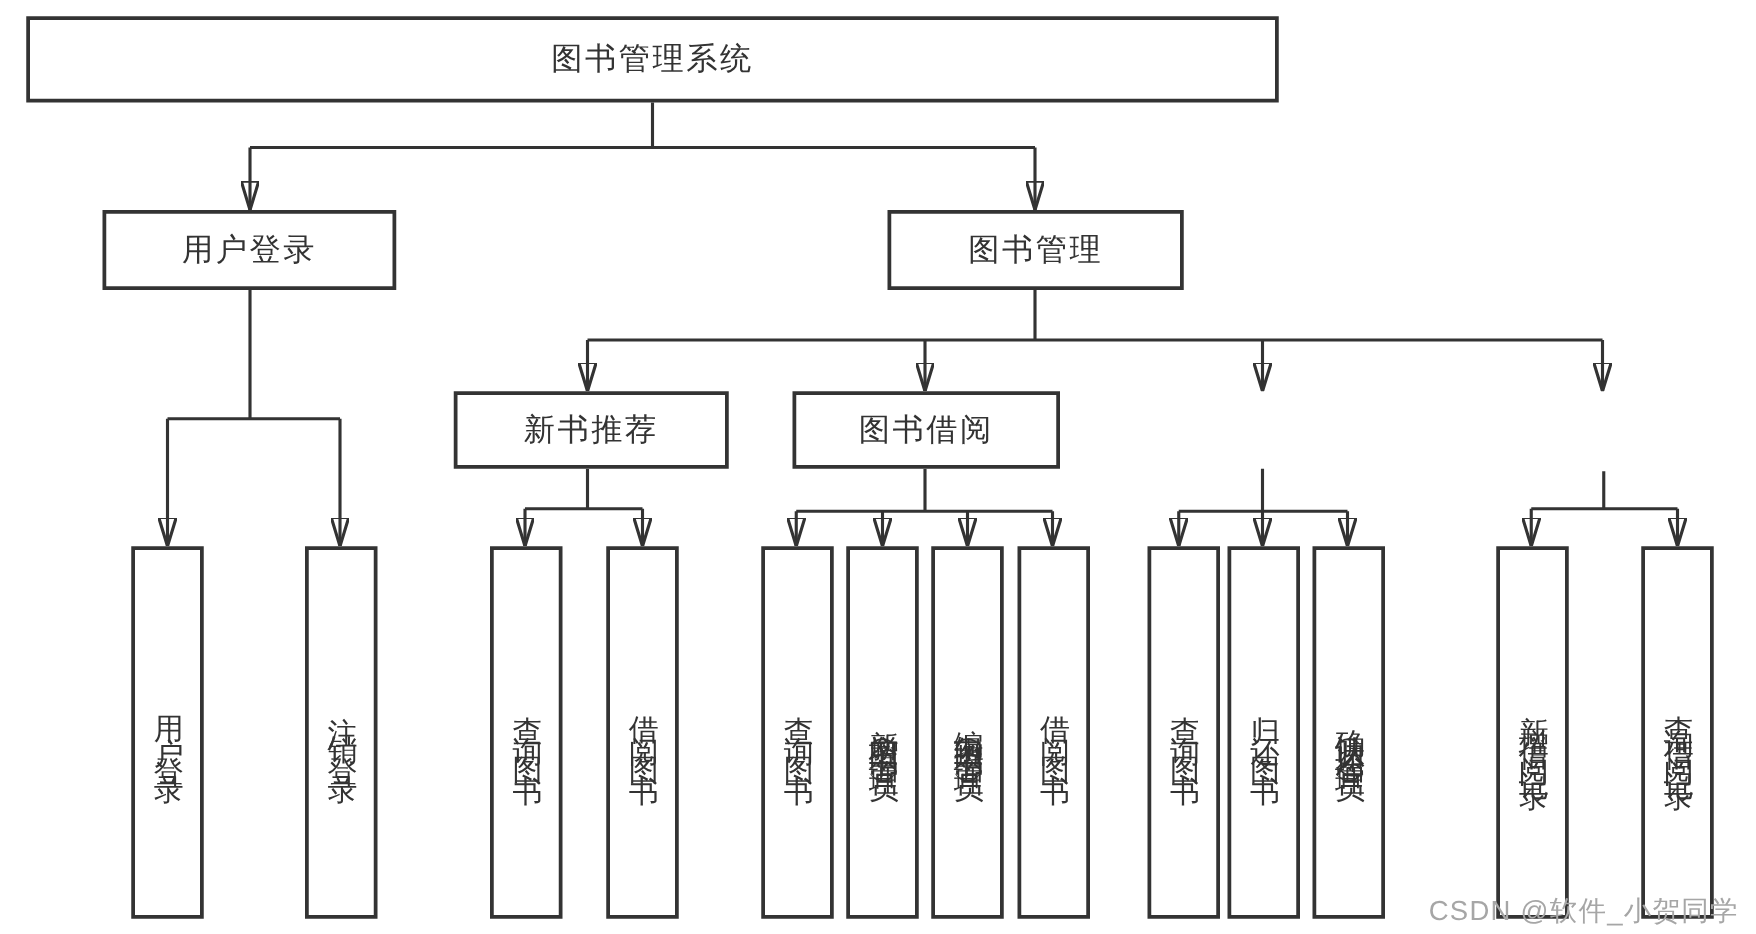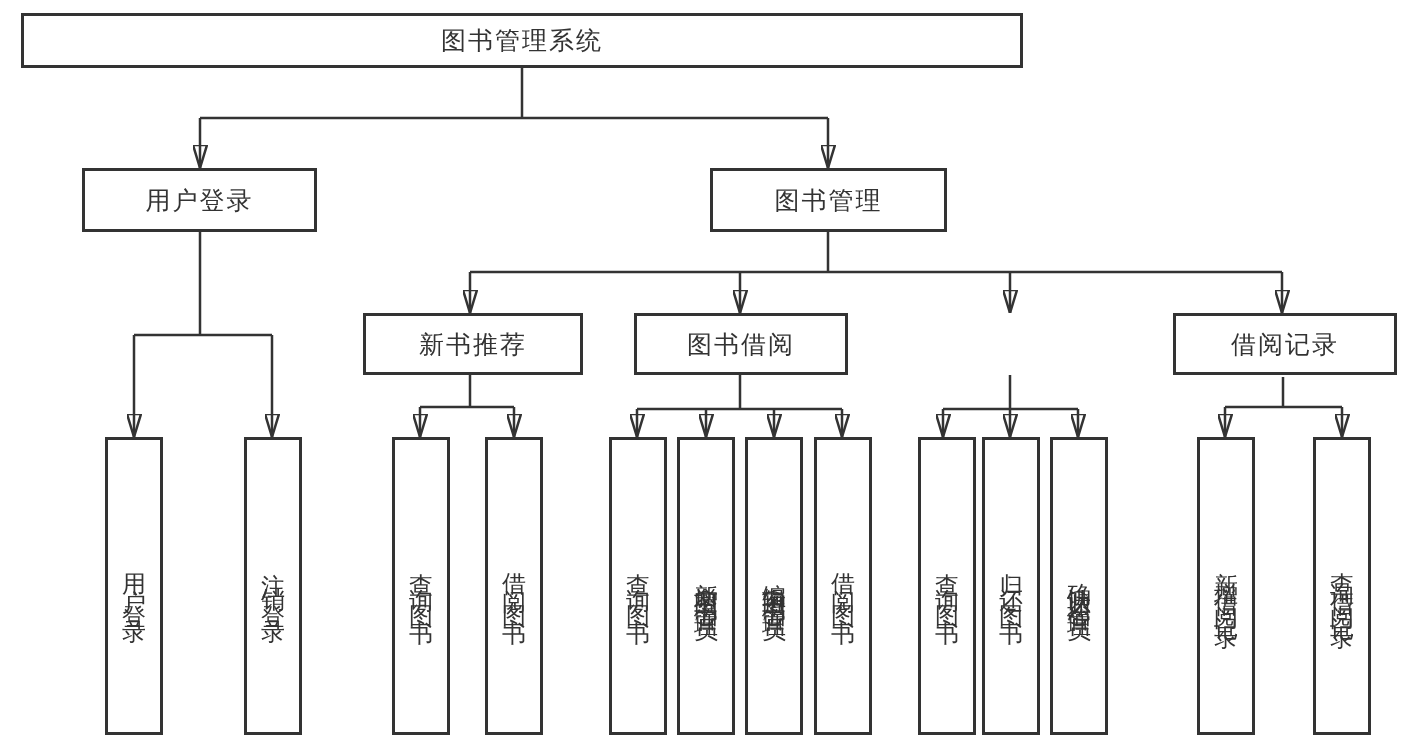--- a/index.html
+++ b/index.html
@@ -88,40 +88,40 @@
     <path d="M1010 375 V409 M943 409 H1078"></path>
     <path d="M943 409 V437" marker-end="url(#arrow)"></path>
     <path d="M1010 409 V437" marker-end="url(#arrow)"></path>
     <path d="M1078 409 V437" marker-end="url(#arrow)"></path>
 
     <path d="M1283 377 V407 M1225 407 H1342"></path>
     <path d="M1225 407 V437" marker-end="url(#arrow)"></path>
     <path d="M1342 407 V437" marker-end="url(#arrow)"></path>
   </svg>
 
-  <div class="node hbox" style="left:21px;top:13px;width:1002px;height:55px">图书管理系统</div>
+  <div class="node hbox" style="left:21px;top:13px;width:1002px;height:69px">图书管理系统</div>
 
   <div class="node hbox" style="left:82px;top:168px;width:235px;height:64px">用户登录</div>
   <div class="node hbox" style="left:710px;top:168px;width:237px;height:64px">图书管理</div>
 
   <div class="node hbox" style="left:634px;top:313px;width:214px;height:62px">图书借阅</div>
   <div class="node hbox" style="left:363px;top:313px;width:220px;height:62px">新书推荐</div>
-  <div class="node hbox" style="left:1173px;top:313px;width:224px;height:62px">借阅记录</div>
 
   <div class="node vbox ls-4" style="left:105px;top:437px;width:58px;height:298px">用户登录</div>
   <div class="node vbox ls-4" style="left:244px;top:437px;width:58px;height:298px">注销登录</div>
 
   <div class="node vbox ls-4" style="left:392px;top:437px;width:58px;height:298px">查询图书</div>
   <div class="node vbox ls-4" style="left:485px;top:437px;width:58px;height:298px">借阅图书</div>
 
   <div class="node vbox ls-4" style="left:609px;top:437px;width:58px;height:298px">查询图书</div>
   <div class="node vbox ls-9" style="left:677px;top:437px;width:58px;height:298px">新增图书（管理员）</div>
   <div class="node vbox ls-9" style="left:745px;top:437px;width:58px;height:298px">编辑图书（管理员）</div>
   <div class="node vbox ls-4" style="left:814px;top:437px;width:58px;height:298px">借阅图书</div>
 
   <div class="node vbox ls-4" style="left:918px;top:437px;width:58px;height:298px">查询图书</div>
   <div class="node vbox ls-4" style="left:982px;top:437px;width:58px;height:298px">归还图书</div>
   <div class="node vbox ls-9" style="left:1050px;top:437px;width:58px;height:298px">确认归还（管理员）</div>
 
   <div class="node vbox ls-6" style="left:1197px;top:437px;width:58px;height:298px">新增借阅记录</div>
   <div class="node vbox ls-6" style="left:1313px;top:437px;width:58px;height:298px">查询借阅记录</div>
 
+  <div class="watermark">CSDN @软件_小贺同学</div>
 </div>
 
 </body></html>

